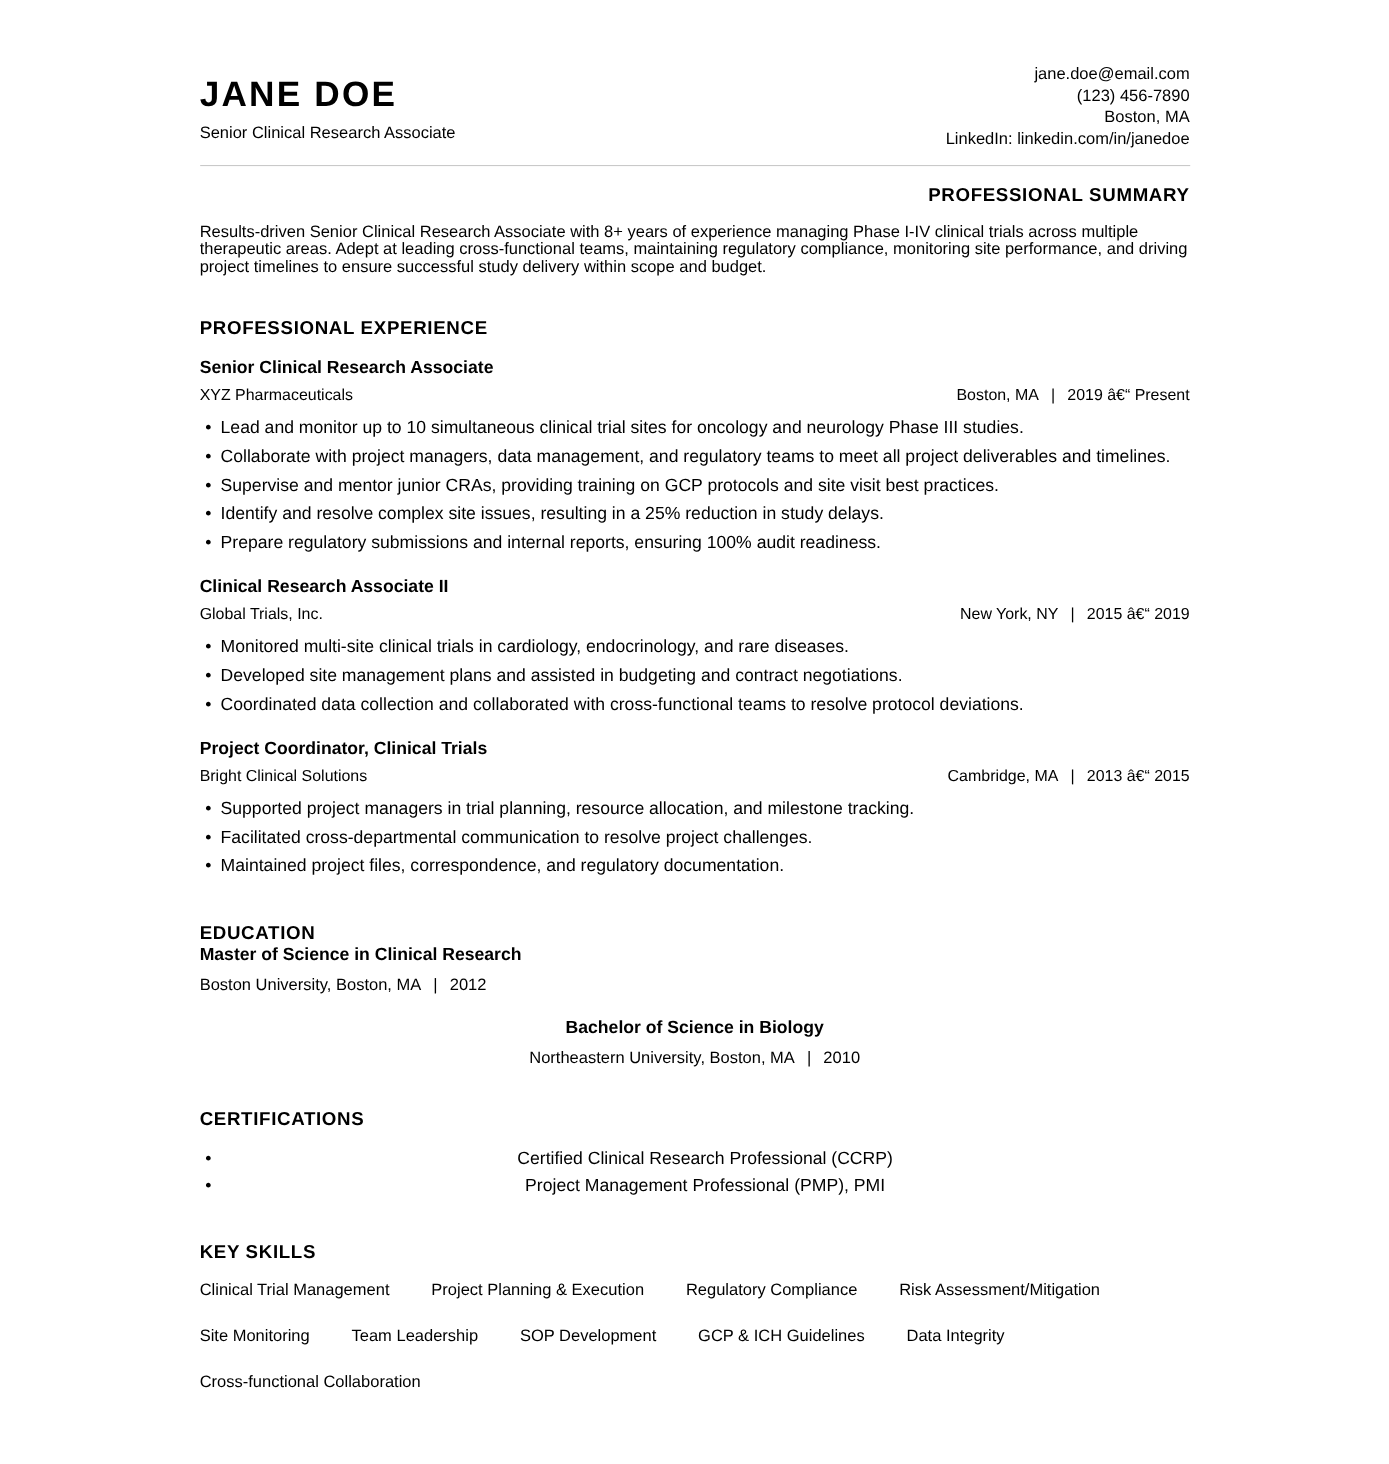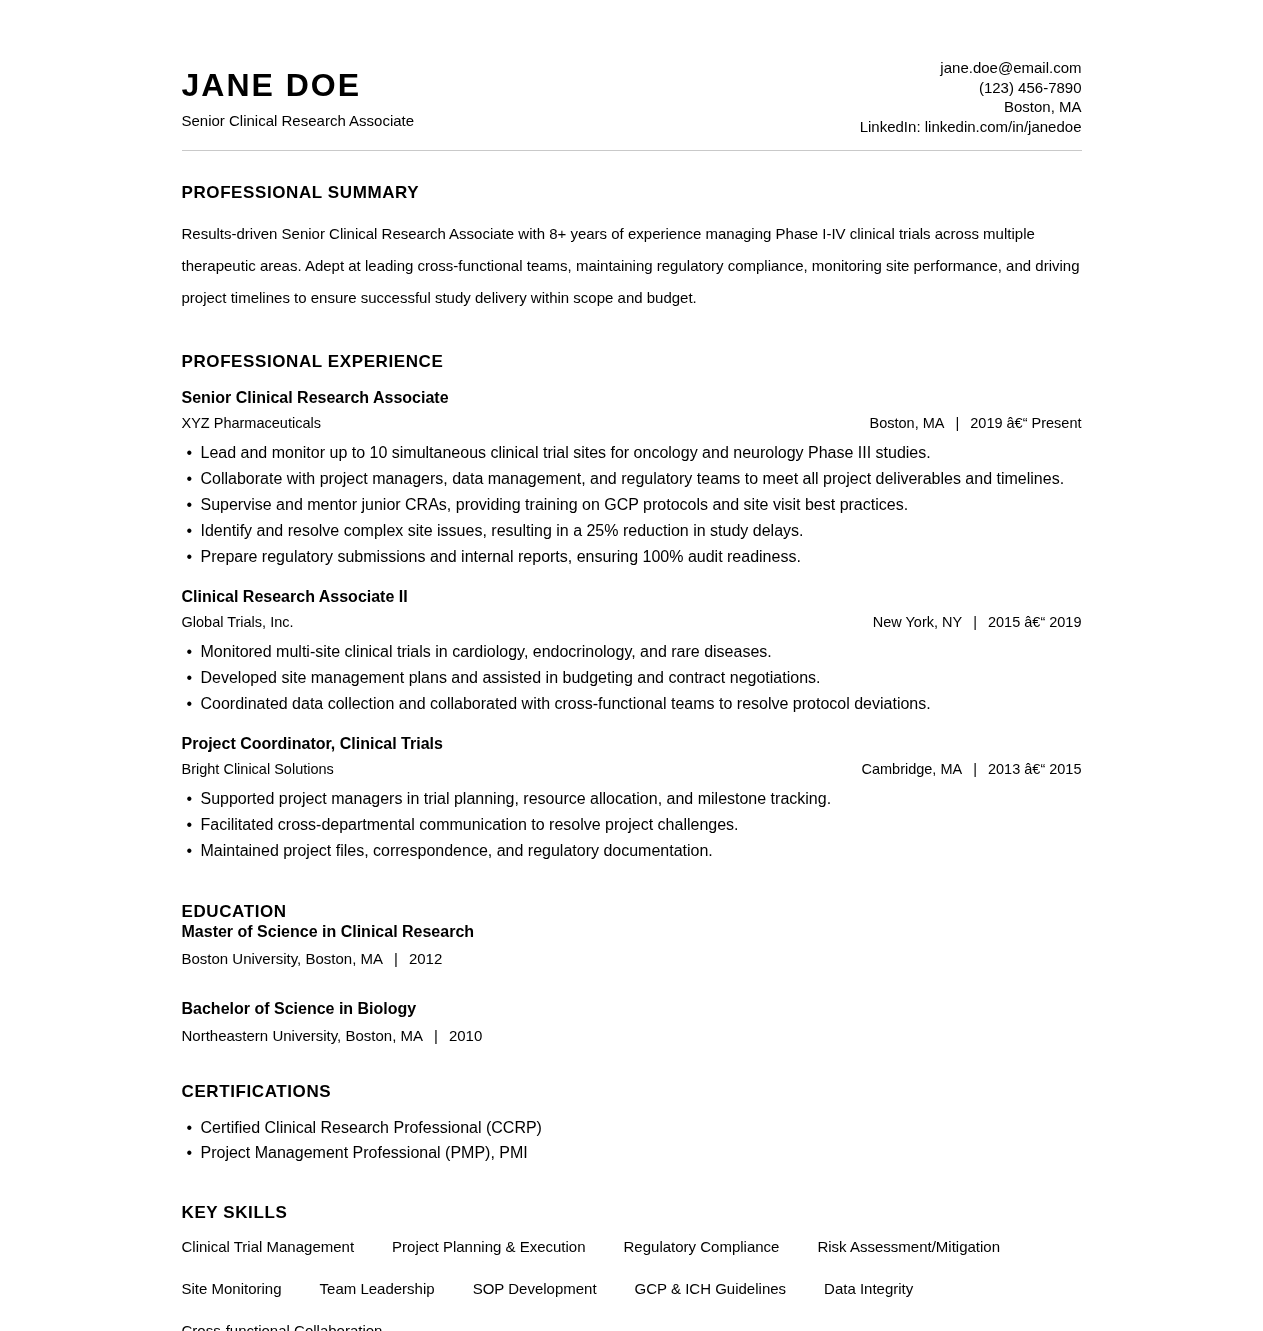--- a/index.html
+++ b/index.html
@@ -21,45 +21,45 @@
   .name { font-size: 32px; font-weight: bold; letter-spacing: 2px; margin: 16px 0 0 0; line-height: 1.1; }
   .subtitle { font-size: 15px; margin-top: 9px; }
   .contact { font-size: 15px; line-height: 19.5px; text-align: right; padding-top: 6px; }
   .divider { border: none; border-top: 1px solid #c9c9c9; margin: 14px 0 0 0; height: 0; }
 
   
   h2.section-heading {
     font-size: 17px; font-weight: bold; letter-spacing: 0.6px;
     margin: 38px 0 0 0; line-height: 1.2;
   }
-  .section-summary h2.section-heading { margin-top: 32px; }
+  .section-summary h2.section-heading { margin-top: 17px; text-align: right; }
 
   
-  .summary-text { font-size: 15px; line-height: 32px; margin: 15px 0 0 0; }
+  .summary-text { font-size: 15px; line-height: 16px; margin: 15px 0 0 0; }
 
   
   .job { margin-top: 15px; }
   .job + .job { margin-top: 17px; }
   .job-title { font-size: 16px; font-weight: bold; margin: 0; line-height: 1.25; }
   .job-meta { display: flex; justify-content: space-between; font-size: 14.5px; margin-top: 7px; }
   .meta-right { white-space: nowrap; }
   .pipe { display: inline-block; margin: 0 11px; }
 
   ul.bullets { margin: 9px 0 0 0; padding: 0; list-style: none; }
   ul.bullets li {
     position: relative; padding-left: 19px;
     font-size: 16px; line-height: 26px;
   }
   ul.bullets li::before { content: "\2022"; position: absolute; left: 5px; }
   .section-certifications ul.bullets li { line-height: 25px; }
-  .section-certifications ul.bullets { margin-top: 12px; }
+  .section-certifications ul.bullets { margin-top: 12px; text-align: center; }
 
   
   .edu { }
-  .edu + .edu { margin-top: 32px; }
+  .edu + .edu { margin-top: 21px; text-align: center; }
   .edu-degree { font-size: 16px; font-weight: bold; margin: 0; line-height: 1.25; }
   .edu-meta { font-size: 15px; margin-top: 8px; }
 
   
   .skills {
     display: flex; flex-wrap: wrap;
     column-gap: 38px; row-gap: 22px;
     font-size: 15px; line-height: 20px;
     margin-top: 14px;
   }

